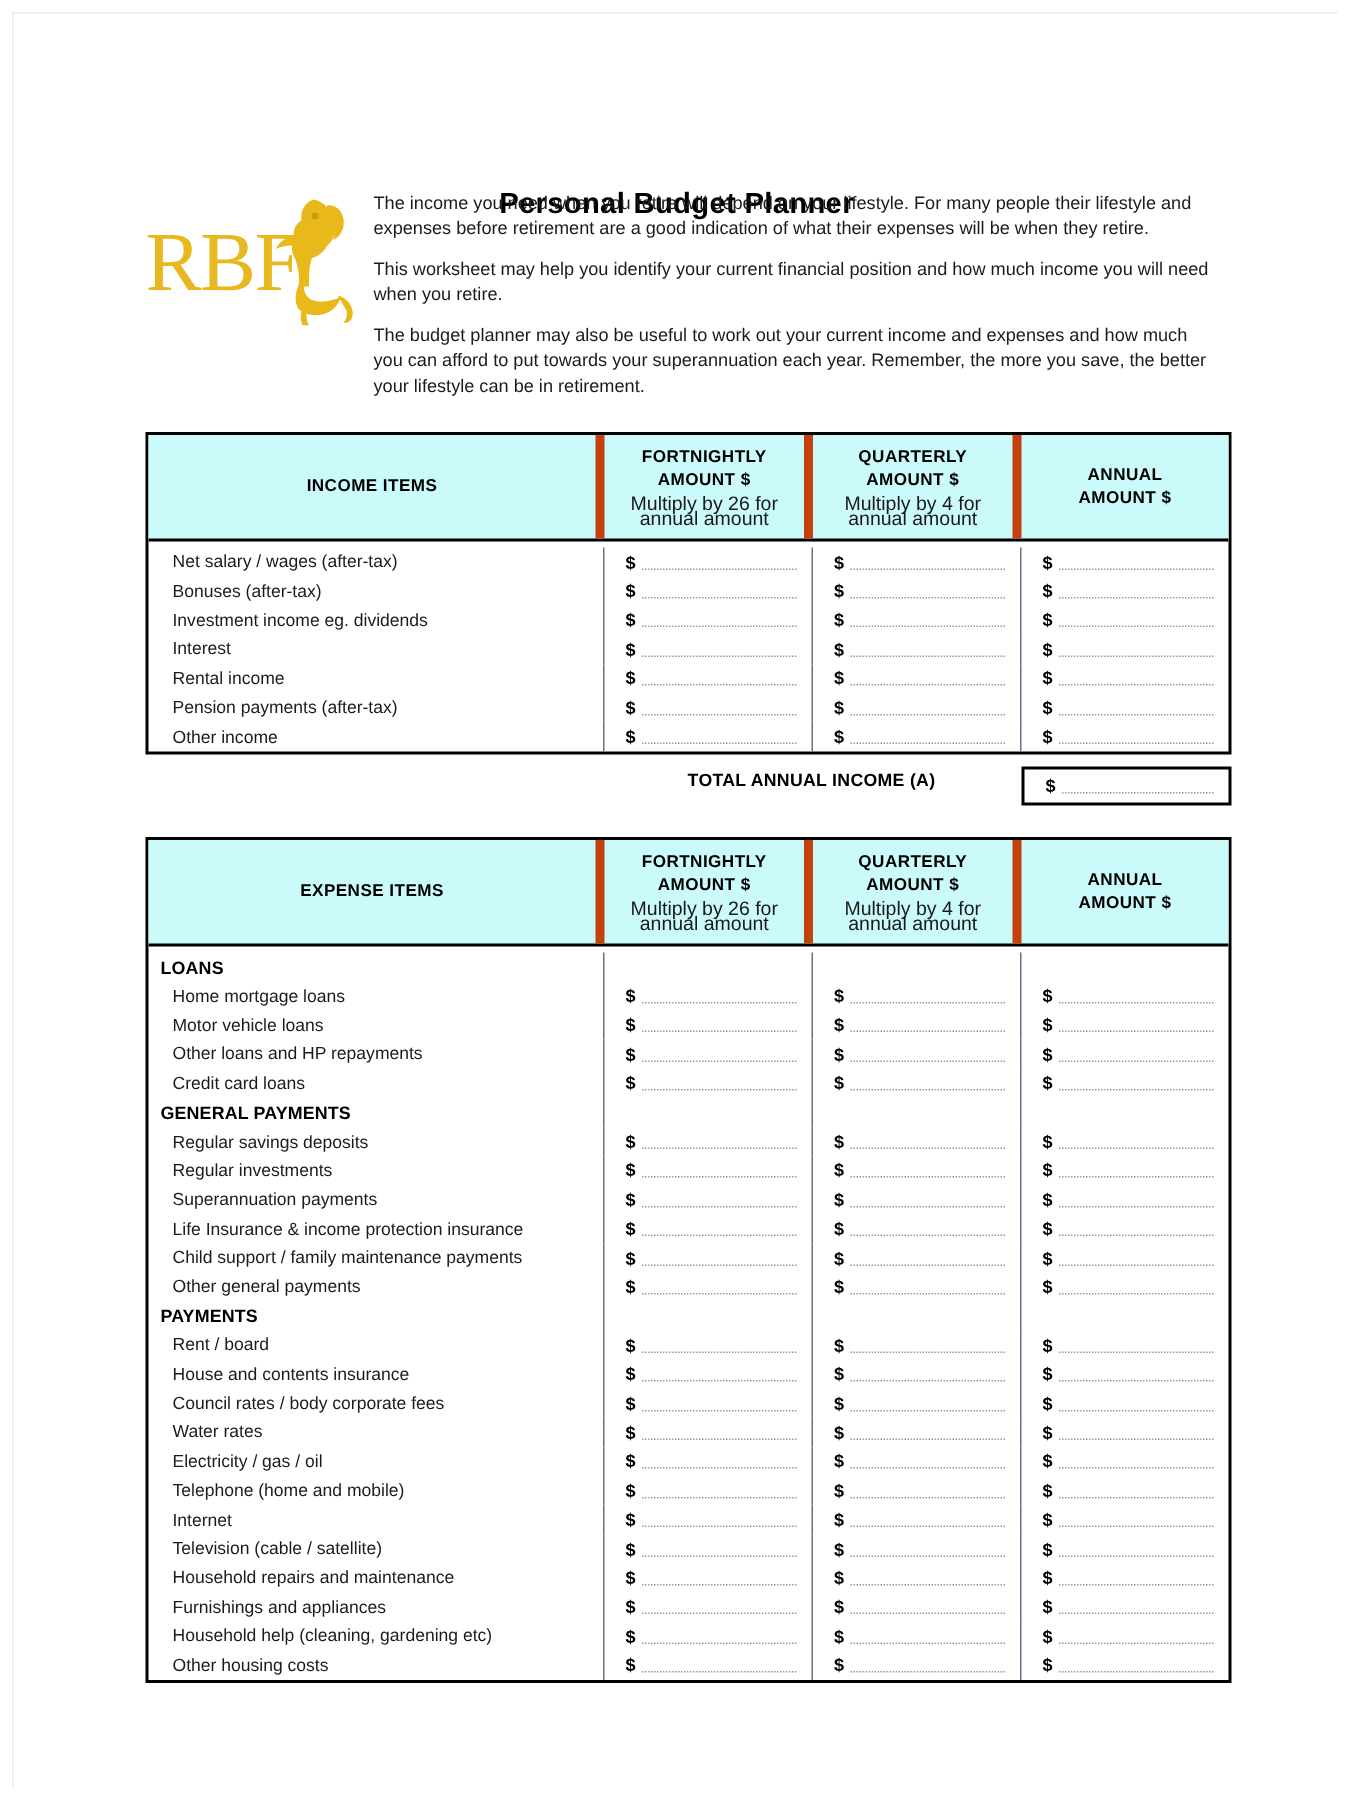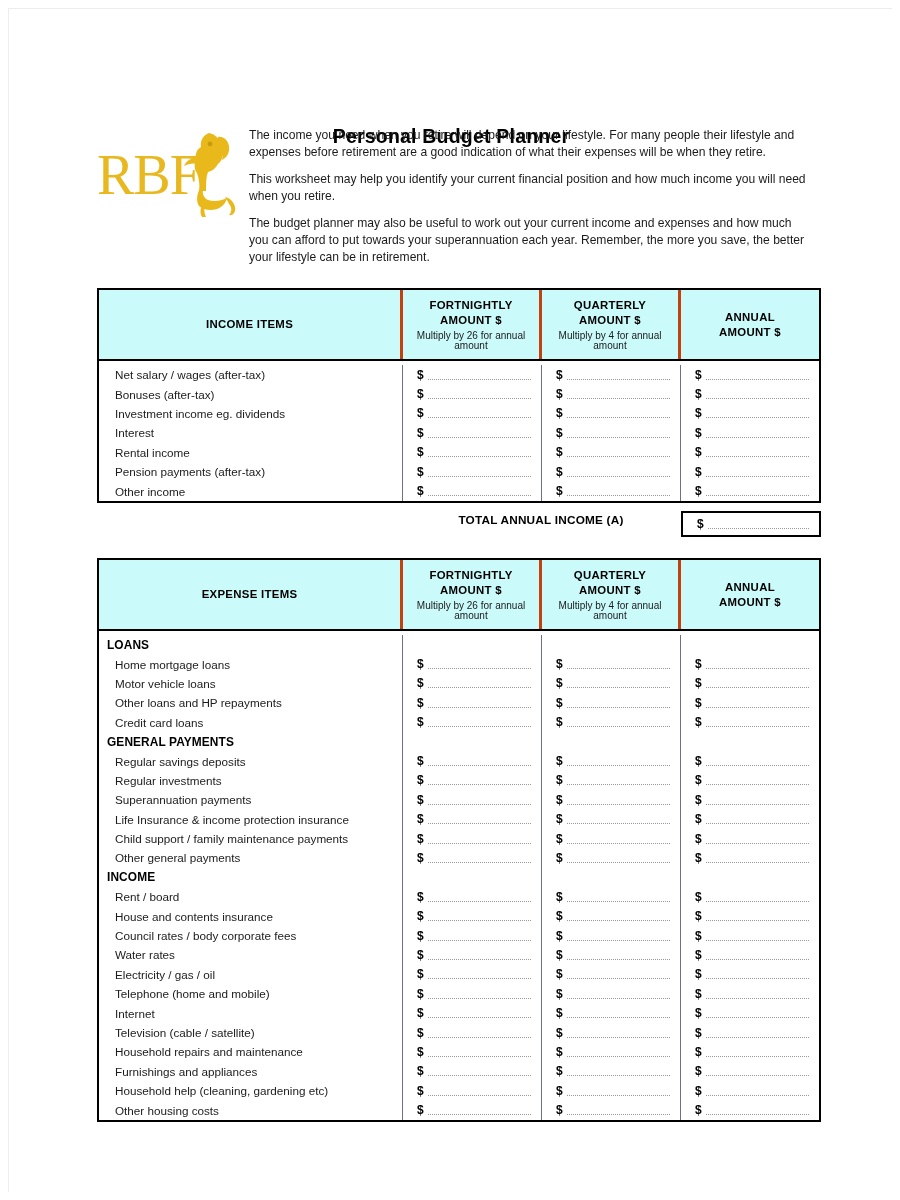--- a/index.html
+++ b/index.html
@@ -93,21 +93,21 @@
   .tbl.expense { top: 549px; }
 
   .thead {
     display: flex;
     background: #cbfafb;
     border-bottom: 2px solid #000;
     height: 69px;
   }
   .thead .cell {
     box-sizing: border-box;
-    border-right: 3px solid #c2410c;
+    border-right: 6px solid #c2410c;
     display: flex;
     flex-direction: column;
     align-items: center;
     justify-content: center;
     padding: 3px 2px;
   }
   .thead .cell:last-child { border-right: none; }
 
   .col-item   { width: 304px; }
   .col-fort   { width: 139px; }
@@ -116,21 +116,21 @@
 
   .th-main {
     font-size: 11.4px;
     font-weight: bold;
     letter-spacing: 0.3px;
     color: #000;
     text-align: center;
     line-height: 15px;
   }
   .th-sub {
-    font-size: 10px;
+    font-size: 13px;
     font-weight: normal;
     color: #1a1a1a;
     text-align: center;
     line-height: 10.5px;
     margin-top: 3px;
   }
 
   .tbody { display: block; }
 
   .trow {
@@ -746,21 +746,21 @@
           </div>
           <div class="cell col-annual">
             <div class="money">
               <span class="dollar">$</span>
               <span class="leader"></span>
             </div>
           </div>
         </div>
         <div class="trow">
           <div class="cell col-item">
-            <span class="label-cell section">INCOME</span>
+            <span class="label-cell section">PAYMENTS</span>
           </div>
           <div class="cell col-fort">
             <div class="money empty">
               <span class="dollar">$</span>
               <span class="leader"></span>
             </div>
           </div>
           <div class="cell col-quart">
             <div class="money empty">
               <span class="dollar">$</span>

